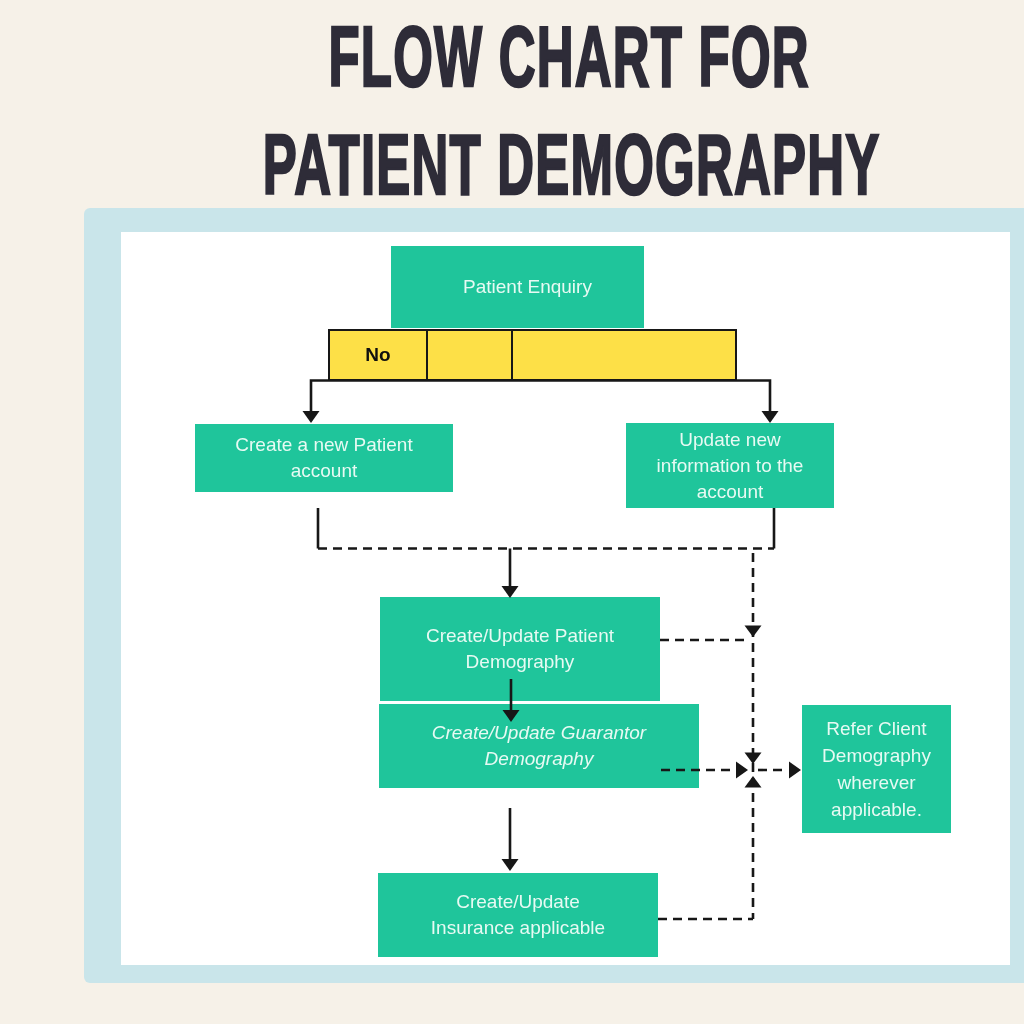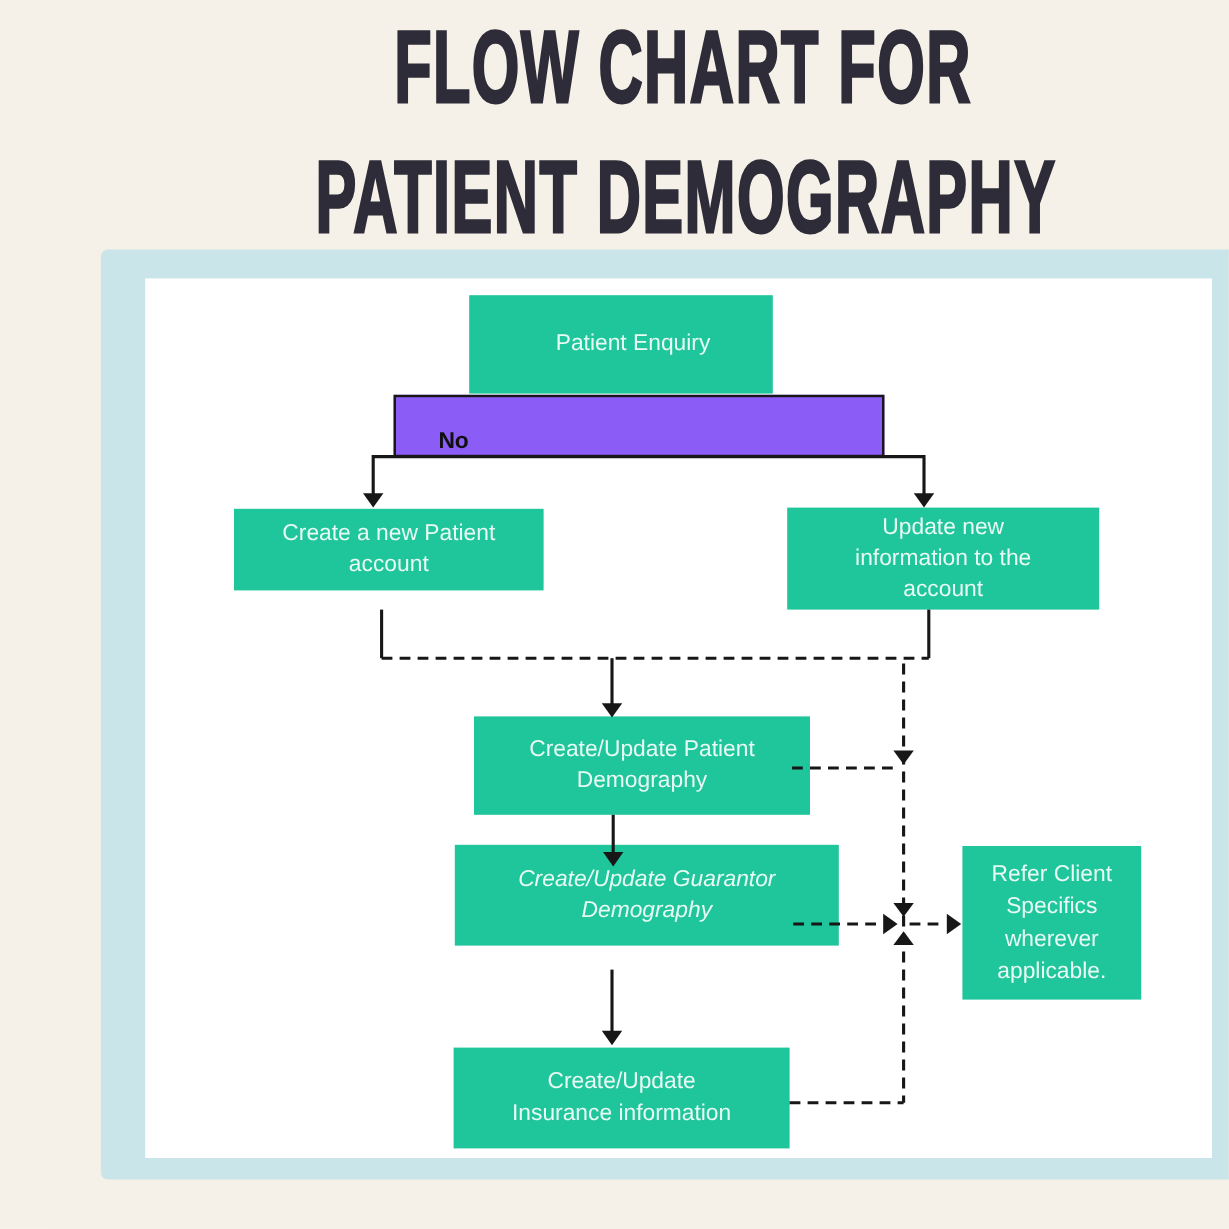--- a/index.html
+++ b/index.html
@@ -59,24 +59,23 @@
     text-align: center;
     font-size: 19px; line-height: 26px;
     white-space: pre-line;
   }
   .node-refer { line-height: 27px; }
 
   
   .decision-row {
     position: absolute; left: 284px; top: 329px; width: 409px; height: 52px;
     display: flex;
-    background: #8b5cf6;
+    background: #fde047;
     border: 2.5px solid var(--line);
     z-index: 1;
-    align-items: flex-end;
   }
   .cell {
     display: flex; align-items: center; justify-content: center;
     color: var(--decision-text);
     font-weight: 700; font-size: 19px;
   }
   .cell + .cell { border-left: 2.5px solid var(--line); }
   .cell-no  { width: 96px; }
   .cell-e1  { width: 85px; }
   .cell-e2  { width: 128px; }
@@ -112,35 +111,35 @@
       </div>
     <div class="cell cell-e1"></div>
     <div class="cell cell-e2"></div>
   </div>
 
   <div class="node node-enquiry" style="left:347px; top:246px; width:253px; height:82px;">Patient Enquiry</div>
 
   <div class="node" style="left:151px; top:424px; width:258px; height:68px;">Create a new Patient
 account</div>
 
-  <div class="node" style="left:612px; top:423px; width:260px; height:85px;text-align:center;">Update new
+  <div class="node" style="left:582px; top:423px; width:208px; height:85px;text-align:center;">Update new
 information to the
 account</div>
 
-  <div class="node" style="left:351px; top:597px; width:280px; height:82px;">Create/Update Patient
+  <div class="node" style="left:336px; top:597px; width:280px; height:104px;">Create/Update Patient
 Demography</div>
 
   <div class="node" style="left:335px; top:704px; width:320px; height:84px;font-style:italic;">Create/Update Guarantor
 Demography</div>
 
   <div class="node" style="left:334px; top:873px; width:280px; height:84px;">Create/Update
-Insurance information</div>
+Insurance applicable</div>
 
   <div class="node node-refer" style="left:758px; top:705px; width:149px; height:128px;">Refer Client
-Specifics
+Demography
 wherever
 applicable.</div>
 
   <svg class="overlay" viewBox="0 0 1024 1024">
     <g>
       <path class="conn" d="M267,415 V380.5 H726 V415"></path>
       <path class="conn" d="M274,508 V548.5"></path>
       <path class="conn" d="M730,508 V548.5"></path>
       <path class="conn" d="M466,548.5 V589"></path>
       <path class="conn" d="M467,679 V713"></path>

